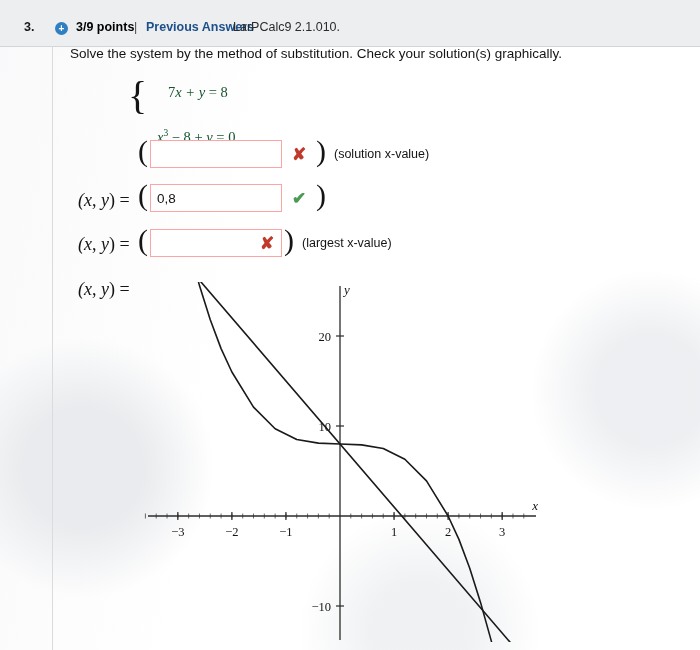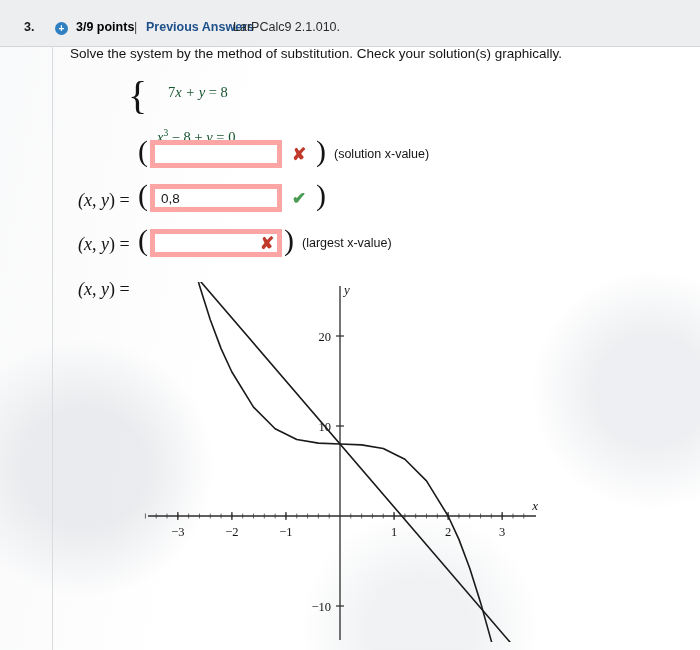--- a/index.html
+++ b/index.html
@@ -147,21 +147,21 @@
     top: -6px;
     font-size: 30px;
     font-family: "Liberation Serif", serif;
     color: #141414;
   }
   .ans-input {
     position: absolute;
     top: 0;
     width: 132px;
     height: 28px;
-    border: 5px solid #fca5a5;
+    border: 1px solid #fca5a5;
     background: #ffffff;
     box-sizing: border-box;
     font-family: "Liberation Sans", sans-serif;
     font-size: 13.5px;
     color: #141414;
     padding: 0 6px;
     outline: none;
   }
   .mark-wrong {
     position: absolute;

